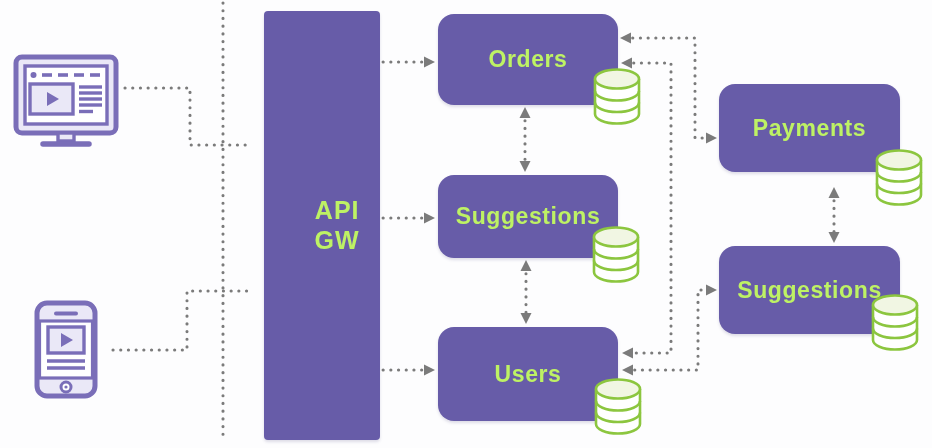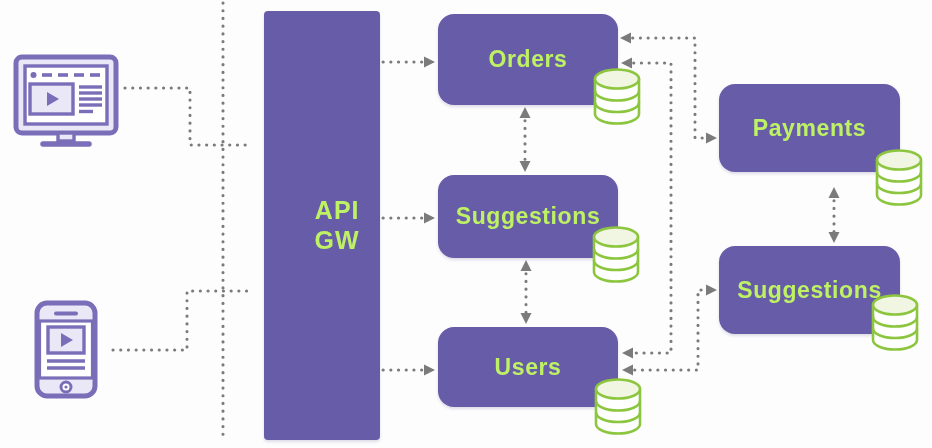--- a/index.html
+++ b/index.html
@@ -13,21 +13,21 @@
   .node{
     position:absolute;background:#675ca8;border-radius:16px;
     display:flex;align-items:center;justify-content:center;
     color:#bef264;font-weight:700;font-size:23px;letter-spacing:.6px;
     box-shadow:0 2px 3px rgba(80,70,130,.18);
   }
   #node-gateway{left:264px;top:11px;width:86px;height:429px;border-radius:4px;
     font-size:25px;letter-spacing:1px;text-align:right;line-height:1.18;padding-left:30px;}
   #node-orders{left:438px;top:14px;width:180px;height:91px;}
   #node-suggestions{left:438px;top:175px;width:180px;height:83px;}
-  #node-users{left:438px;top:327px;width:180px;height:80px;}
+  #node-users{left:438px;top:327px;width:180px;height:94px;}
   #node-payments{left:719px;top:84px;width:181px;height:88px;}
   #node-promotions{left:719px;top:246px;width:181px;height:88px;}
   .db{position:absolute;width:52px;height:58px;}
   #db-orders{left:591px;top:68px;}
   #db-suggestions{left:590px;top:226px;}
   #db-users{left:592px;top:378px;}
   #db-payments{left:873px;top:149px;}
   #db-promotions{left:869px;top:294px;}
   .client{position:absolute;}
   #client-desktop{left:13px;top:54px;width:106px;height:94px;}

